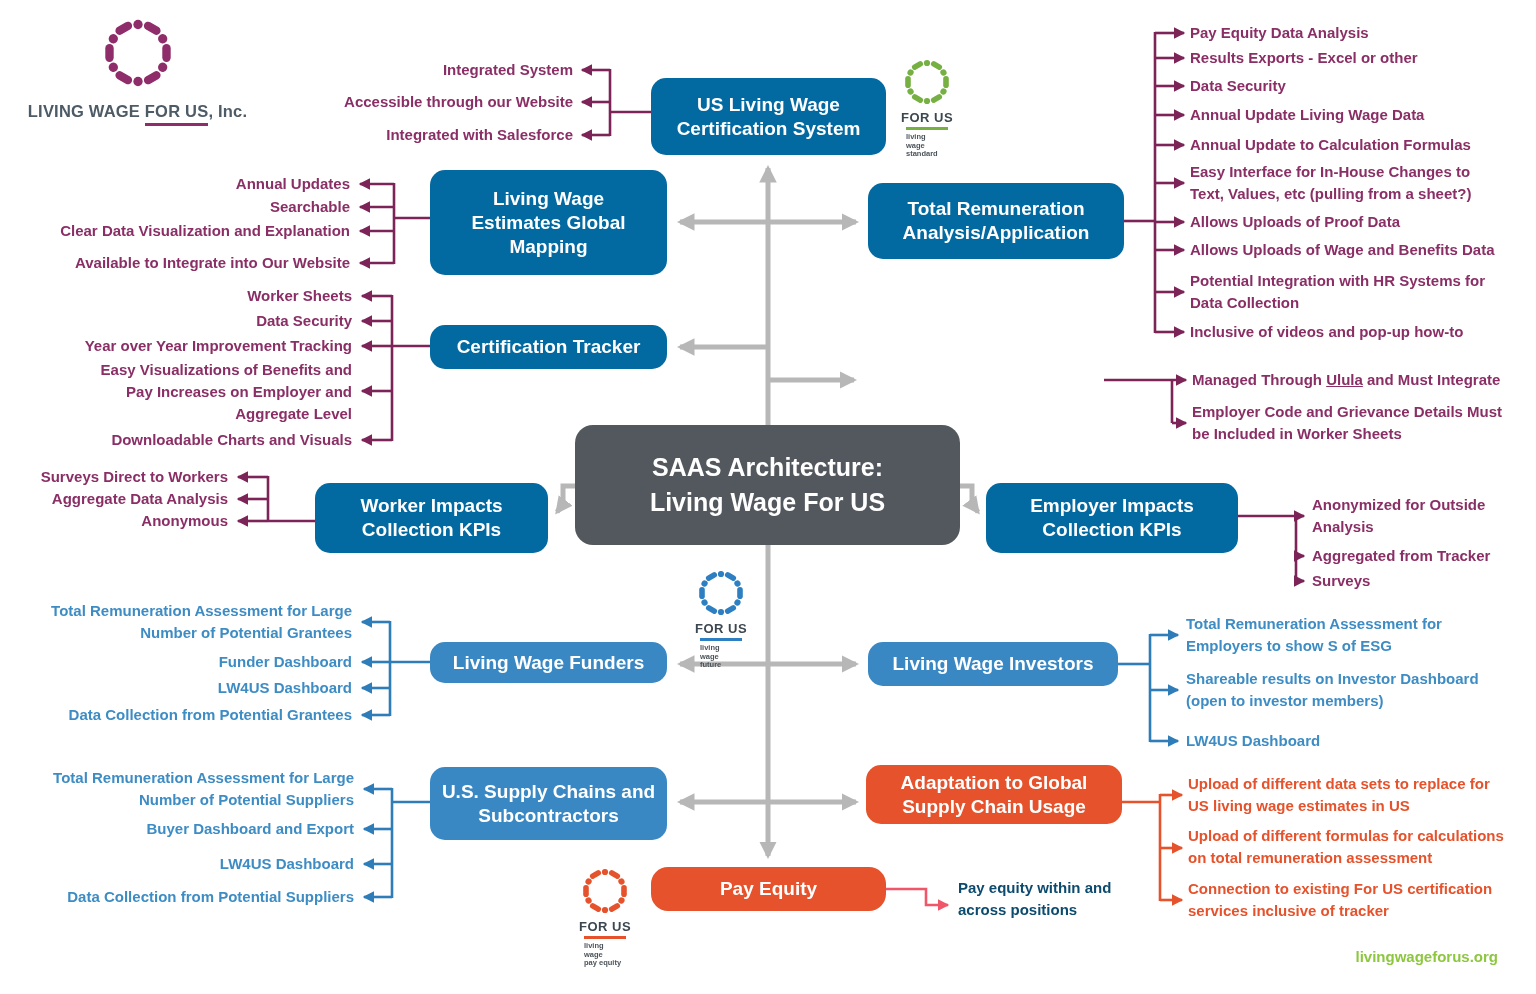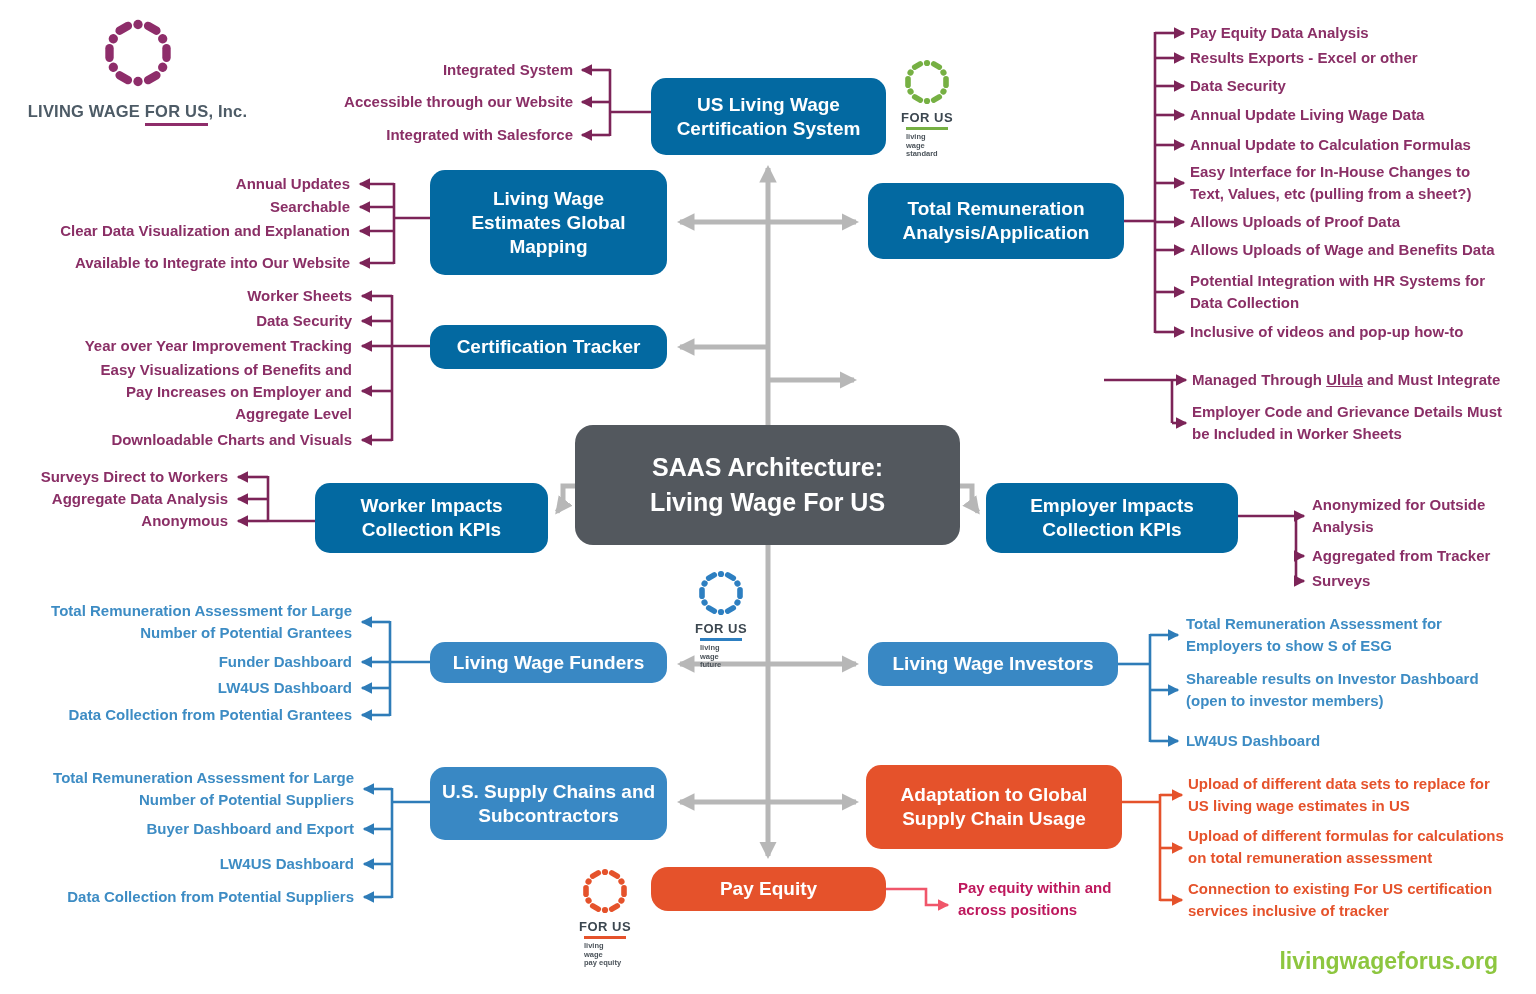--- a/index.html
+++ b/index.html
@@ -17,32 +17,32 @@
   .purplebg{background:#0369a1;}
   .bluebg{background:#3988c4;}
   .orangebg{background:#e5522b;}
   .centerbox{background:#53585e;border-radius:18px;flex-direction:column;font-size:25px;line-height:35px;}
   .item{position:absolute;font-size:15px;line-height:22px;font-weight:600;white-space:pre-line;}
   .ta-r{text-align:right;}
   .ta-l{text-align:left;}
   .tp{color:#8a2f66;}
   .tb{color:#3d8cc4;}
   .to{color:#e5522b;}
-  .tk{color:#be185d;}
+  .tk{color:#0c4a6e;}
   .link{text-decoration:underline;}
   .forus{position:absolute;display:flex;flex-direction:column;align-items:flex-start;width:62px;}
   .forus svg.ring{align-self:center;}
   .forus-brand{font-size:13px;font-weight:bold;color:#3c4750;letter-spacing:0.5px;margin-top:2px;align-self:center;}
   .forus-bar{height:3px;width:42px;margin:2px 0 3px 0;align-self:center;}
   .forus-tag{font-size:7.5px;line-height:8.5px;color:#4c545b;font-weight:bold;align-self:center;width:42px;}
   #company-logo{position:absolute;left:25px;top:14px;width:225px;text-align:center;}
   #company-logo .ring-wrap{margin-bottom:6px;}
   #company-name{font-size:16.5px;font-weight:bold;color:#4d5b66;letter-spacing:0.2px;}
   #company-name .ul{border-bottom:3.5px solid #8e2d6a;padding-bottom:3px;}
-  #site-url{position:absolute;right:38px;top:948px;font-size:23px;font-weight:600;color:#8dc63f;}
+  #site-url{position:absolute;right:38px;top:948px;font-size:15px;font-weight:600;color:#8dc63f;}
 </style>
 </head>
 <body>
 
 <div id="stage">
 
   <svg width="0" height="0" style="position:absolute">
     <defs>
       <symbol id="forus-ring" viewBox="0 0 52 52">
         <g fill="currentColor">
@@ -255,21 +255,21 @@
   <div class="box purplebg" style="left:430px;top:170px;width:237px;height:105px;padding:6px 32px;">Living Wage Estimates Global Mapping</div>
   <div class="box purplebg" style="left:430px;top:325px;width:237px;height:44px;">Certification Tracker</div>
   <div class="box purplebg" style="left:868px;top:183px;width:256px;height:76px;">Total Remuneration Analysis/Application</div>
   <div class="box purplebg" style="left:315px;top:483px;width:233px;height:70px;">Worker Impacts Collection KPIs</div>
   <div class="box purplebg" style="left:986px;top:483px;width:252px;height:70px;">Employer Impacts Collection KPIs</div>
 
   <div class="box bluebg" style="left:430px;top:642px;width:237px;height:41px;">Living Wage Funders</div>
   <div class="box bluebg" style="left:868px;top:642px;width:250px;height:44px;">Living Wage Investors</div>
   <div class="box bluebg" style="left:430px;top:767px;width:237px;height:73px;">U.S. Supply Chains and Subcontractors</div>
 
-  <div class="box orangebg" style="left:866px;top:765px;width:256px;height:84px;">Adaptation to Global Supply Chain Usage</div>
+  <div class="box orangebg" style="left:866px;top:765px;width:256px;height:59px;">Adaptation to Global Supply Chain Usage</div>
   <div class="box orangebg" style="left:651px;top:867px;width:235px;height:44px;border-radius:17px;">Pay Equity</div>
 
   <div class="item tp ta-r" style="right:963px;top:59px;">Integrated System</div>
   <div class="item tp ta-r" style="right:963px;top:91px;">Accessible through our Website</div>
   <div class="item tp ta-r" style="right:963px;top:124px;">Integrated with Salesforce</div>
 
   <div class="item tp ta-r" style="right:1186px;top:173px;">Annual Updates</div>
   <div class="item tp ta-r" style="right:1186px;top:196px;">Searchable</div>
   <div class="item tp ta-r" style="right:1186px;top:220px;">Clear Data Visualization and Explanation</div>
   <div class="item tp ta-r" style="right:1186px;top:252px;">Available to Integrate into Our Website</div>

